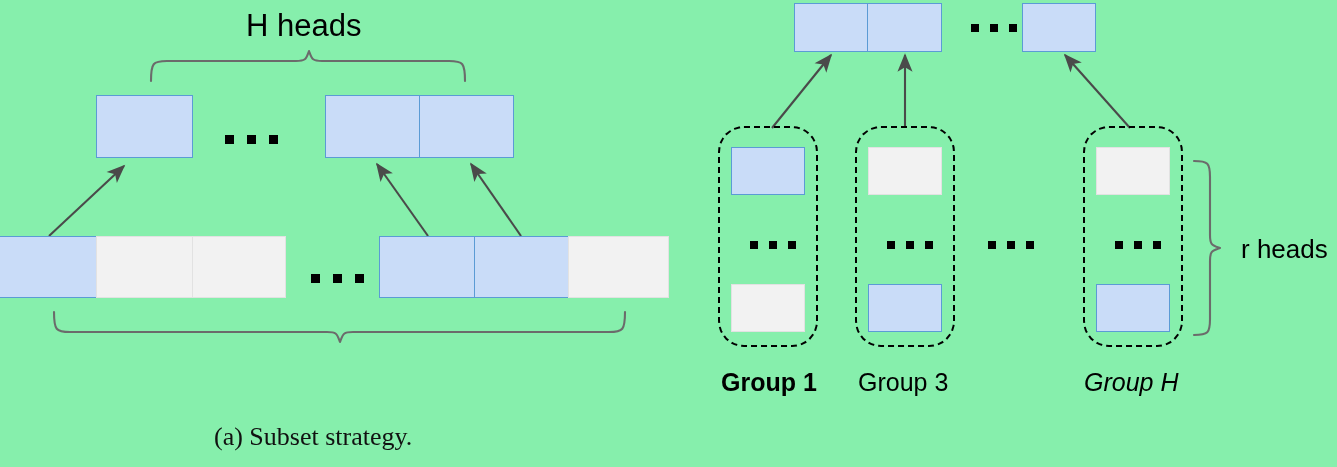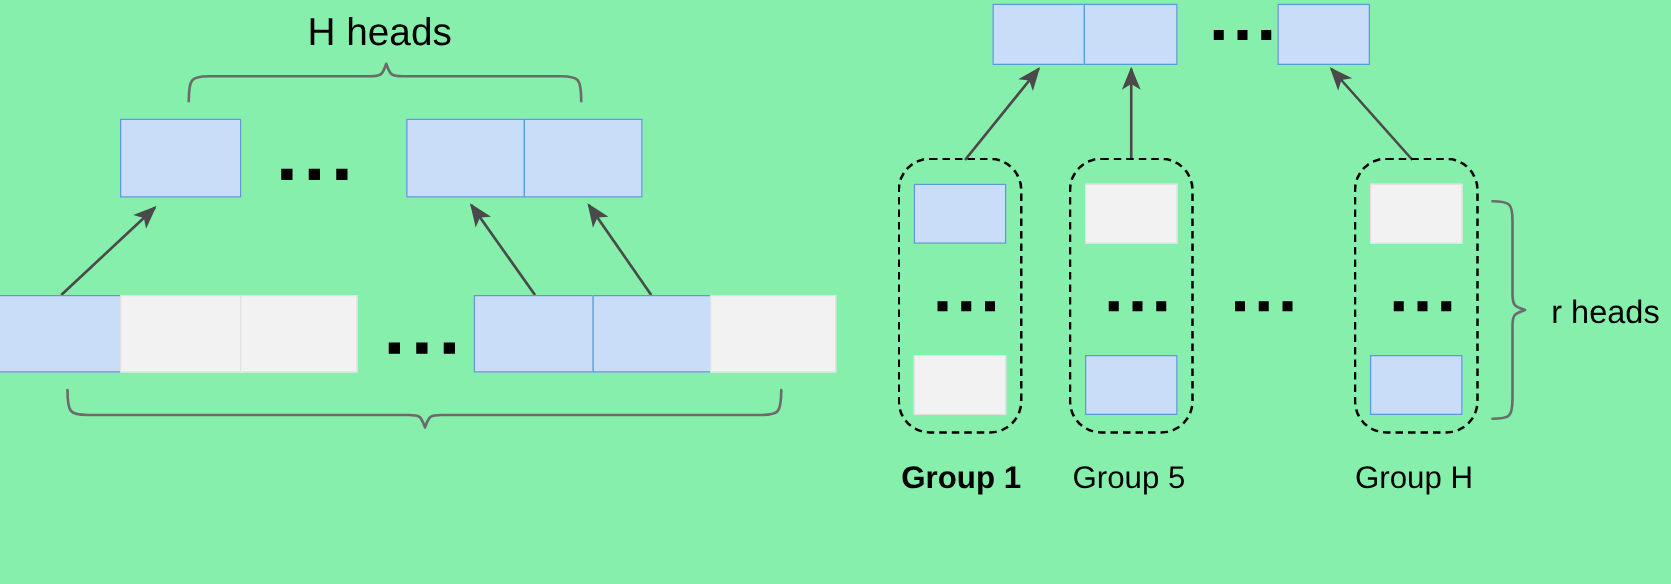--- a/index.html
+++ b/index.html
@@ -152,20 +152,21 @@
       <i></i>
         <i></i>
         <i></i>
     </div>
 
     <div class="box blue" style="left:379px; top:236px; width:96px; height:62px;"></div>
     <div class="box blue" style="left:474px; top:236px; width:95px; height:62px;"></div>
     <div class="box grey" style="left:568px; top:236px; width:101px; height:62px;"></div>
 
 
+    <div class="caption" style="left:214px; top:424px;">(a) Subset strategy.</div>
   </div>
 
   <div class="panel" id="panel-b">
 
     <svg class="layer" viewBox="0 0 657 467" preserveAspectRatio="none">
       <defs>
         <marker id="ah-b" markerWidth="11" markerHeight="11" refX="8.4" refY="4.0" orient="auto" markerUnits="strokeWidth">
           <path d="M0.4,0.4 L9.2,4.0 L0.4,7.6 L2.6,4.0 Z" fill="#4a4a4a"></path>
         </marker>
       </defs>
@@ -200,35 +201,35 @@
     <div class="label group" style="left:41px; top:370px;font-weight:bold;">Group 1</div>
 
     <div class="group-shell" style="left:175px; top:126px; width:100px; height:221px;"></div>
     <div class="box grey" style="left:188px; top:147px; width:74px; height:48px;"></div>
     <div class="ellipsis small" style="left:207px; top:241px;">
       <i></i>
         <i></i>
         <i></i>
     </div>
     <div class="box blue" style="left:188px; top:284px; width:74px; height:48px;"></div>
-    <div class="label group" style="left:178px; top:370px;">Group 5</div>
+    <div class="label group" style="left:178px; top:370px;">Group 3</div>
 
     <div class="ellipsis small" style="left:308px; top:241px;">
       <i></i>
         <i></i>
         <i></i>
     </div>
 
     <div class="group-shell" style="left:403px; top:126px; width:100px; height:221px;"></div>
     <div class="box grey" style="left:416px; top:147px; width:74px; height:48px;"></div>
     <div class="ellipsis small" style="left:435px; top:241px;">
       <i></i>
         <i></i>
         <i></i>
     </div>
     <div class="box blue" style="left:416px; top:284px; width:74px; height:48px;"></div>
-    <div class="label group" style="left:404px; top:370px;">Group H</div>
+    <div class="label group" style="left:404px; top:370px;font-style:italic;">Group H</div>
 
     <div class="label rheads" style="left:561px; top:236px;">r heads</div>
 
   </div>
 
 </div>
 
 </body></html>

